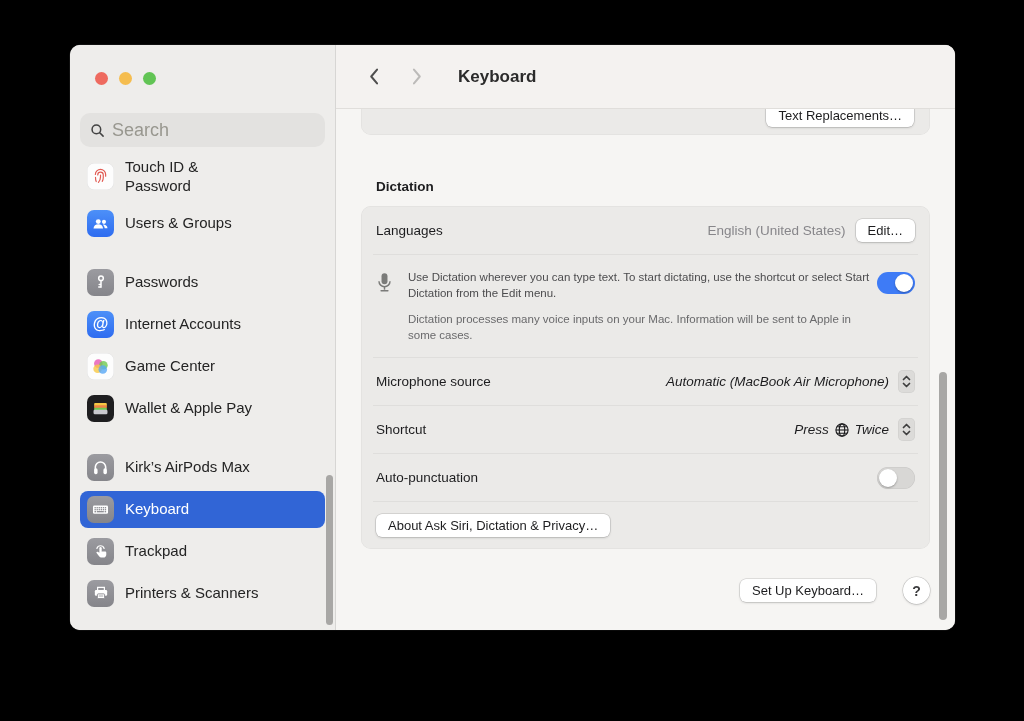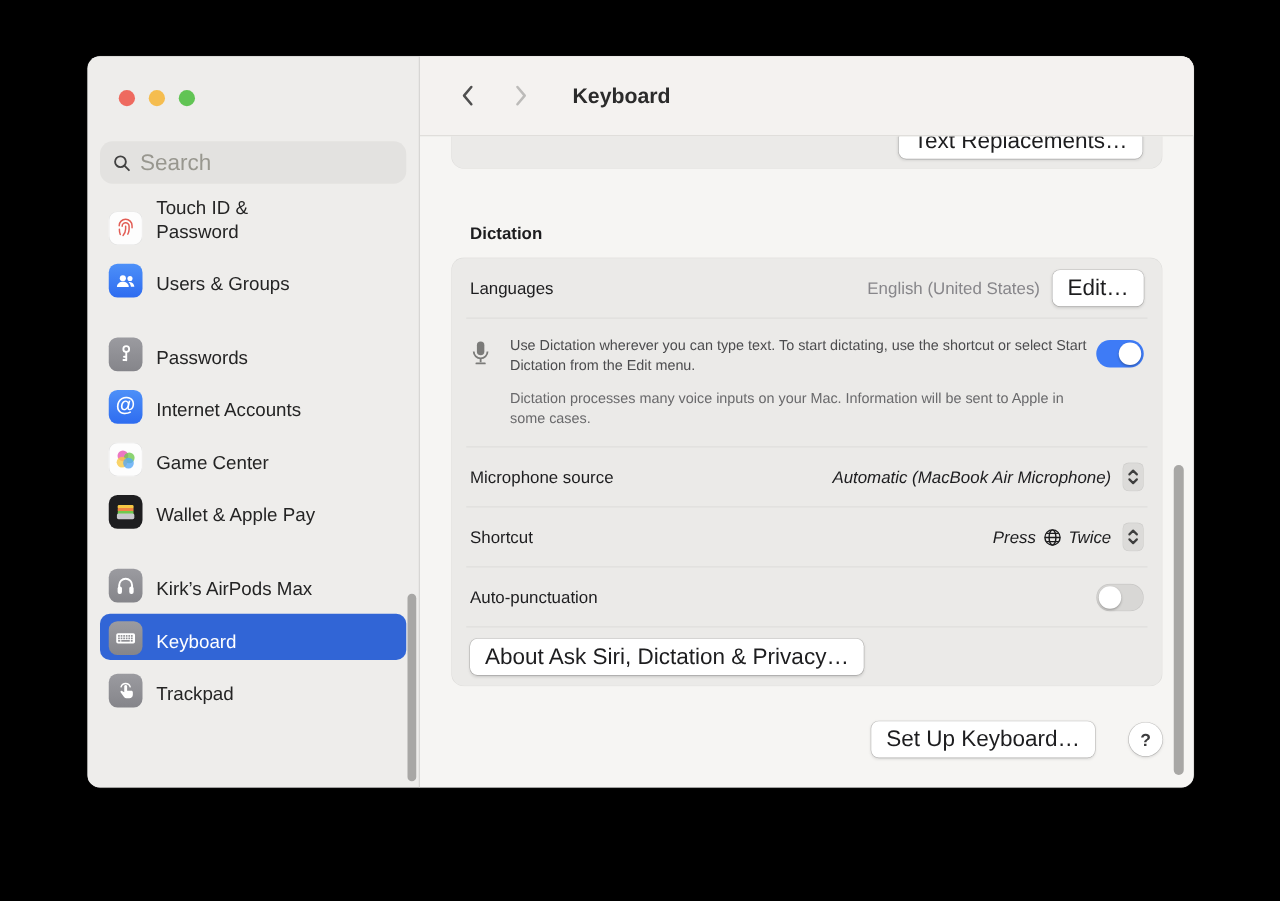--- a/index.html
+++ b/index.html
@@ -30,21 +30,21 @@
   .dot.green  { background:var(--traffic-green,#61c454); }
 
   .search {
     margin:28px 10px 0; height:34px; background:#e3e2e0; border-radius:10px;
     display:flex; align-items:center; gap:7px; padding:0 10px; box-sizing:border-box;
   }
   .search .ph { font-size:18px; color:#98978f; }
 
   .list { padding:7px 10px 0; }
   .item {
-    display:flex; align-items:flex-end; gap:11px; padding:4px 7px;
+    display:flex; align-items:center; gap:11px; padding:4px 7px;
     border-radius:8px; min-height:37px; box-sizing:border-box;
     font-size:15px; color:#242424; margin-bottom:5px; cursor:default;
   }
   .item.selected { background:var(--accent-selection,#3165d6); color:#fff; }
   .item.group-gap { margin-top:22px; }
   .item .lbl { line-height:1.25; }
   .item.two-line .lbl { width:118px; }
 
   .ic {
     width:27px; height:27px; border-radius:7px; flex:none;
@@ -75,21 +75,21 @@
 
   .card { background:#ebeae8; border-radius:10px; box-shadow:inset 0 0 0 .5px rgba(0,0,0,.06); }
 
   .partial-card {
     margin-top:-14px; height:40px; box-sizing:border-box;
     display:flex; justify-content:flex-end; align-items:flex-end; padding:0 16px 8px;
   }
 
   .btn {
     background:#fff; border:none; border-radius:6px; padding:4px 12px;
-    font-size:18px; color:#1d1d1f; font-family:inherit; white-space:nowrap;
+    font-size:13px; color:#1d1d1f; font-family:inherit; white-space:nowrap;
     box-shadow:0 0 0 .5px rgba(0,0,0,.18), 0 1px 2.5px rgba(0,0,0,.15);
   }
 
   .section-title { margin:44px 0 12px; padding-left:15px; font-size:13.5px; font-weight:700; color:#1d1d1f; }
 
   .crow {
     display:flex; align-items:center; margin:0 12px; padding:0 3px; min-height:48px; box-sizing:border-box;
   }
   .crow + .crow { border-top:1px solid #dfdedc; }
   .row-label { font-size:13.5px; color:#1d1d1f; }
@@ -260,20 +260,31 @@
           <span class="ic ic-gray">
             <svg width="19" height="19" viewBox="0 0 24 24">
               <path d="M7.4 8.2a4.8 4.8 0 0 1 9.2 0" fill="none" stroke="#fff" stroke-width="1.5" stroke-linecap="round"></path>
               <rect x="10.6" y="6.3" width="2.9" height="9" rx="1.45" fill="#fff"></rect>
               <path d="M10.6 13.6l-2.2-1.2c-1.1-.6-2.1.7-1.3 1.6l3.1 4.1c.8 1 2 1.6 3.3 1.6h2.2c2 0 3.6-1.6 3.6-3.6v-2.5c0-.9-.7-1.6-1.6-1.6h-4.2" fill="#fff"></path>
             </svg>
           </span>
           <span class="lbl">Trackpad</span>
         </div>
 
+        <div class="item">
+          <span class="ic ic-gray">
+            <svg width="18" height="18" viewBox="0 0 24 24">
+              <path d="M7.5 8V4.5h9V8" fill="none" stroke="#fff" stroke-width="1.6"></path>
+              <rect x="3.8" y="8" width="16.4" height="7.6" rx="1.6" fill="#fff"></rect>
+              <rect x="7.2" y="13.2" width="9.6" height="6.2" rx="1" fill="#fff" stroke="#8f8f94" stroke-width="1.3"></rect>
+              <line x1="9" y1="16" x2="15" y2="16" stroke="#8f8f94" stroke-width="1.1"></line>
+            </svg>
+          </span>
+          <span class="lbl">Printers &amp; Scanners</span>
+        </div>
 
       </nav>
 
       <div class="sb-scroll"></div>
     </aside>
 
     <main>
       <header class="hdr">
         <button class="nav-btn">
           <svg width="12" height="19" viewBox="0 0 13 20" fill="none" stroke="#4f4f4f" stroke-width="2.2" stroke-linecap="round" stroke-linejoin="round">

